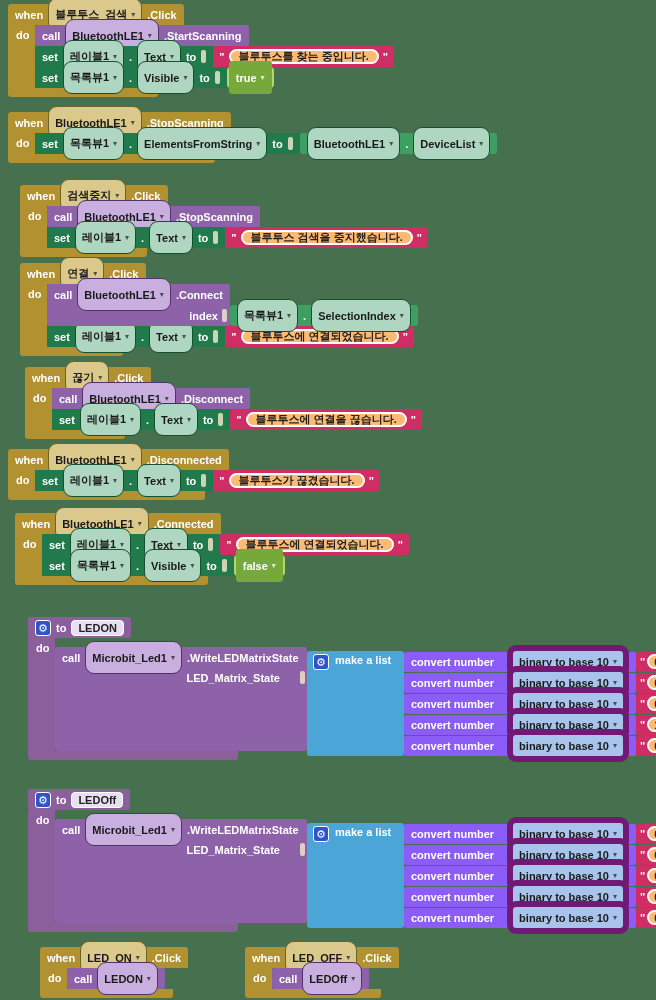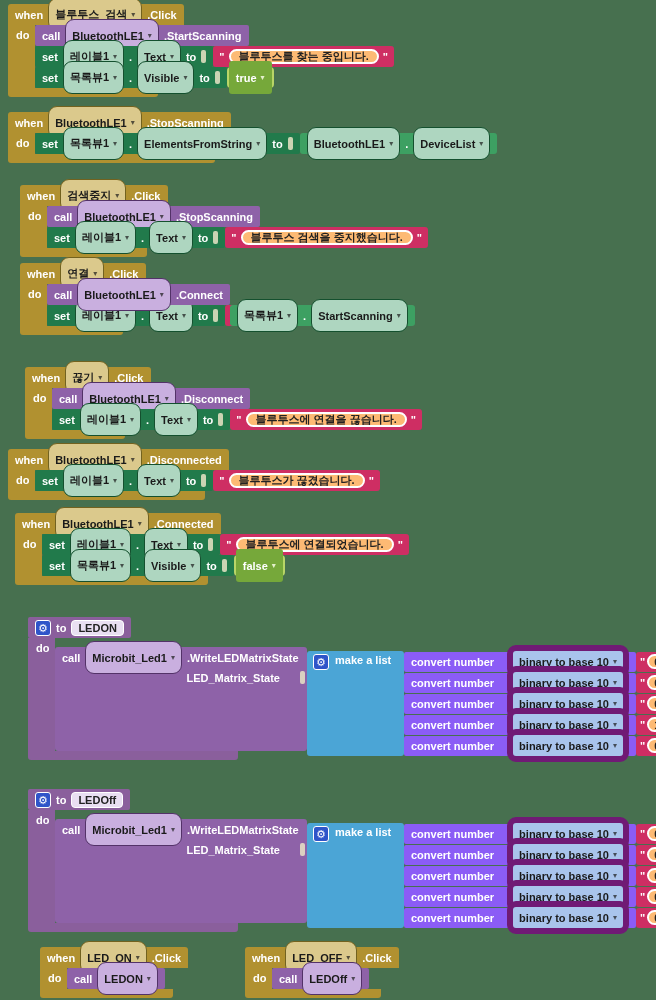--- a/index.html
+++ b/index.html
@@ -233,29 +233,33 @@
     <div class="kids">
       <div class="call2">
         <div class="row" style="background:transparent">
           <span>call</span>
           <span class="pill p-lav">
               <span>BluetoothLE1</span>
               <span class="dd">▾</span>
             </span>
           <span>.Connect</span>
         </div>
+        <div class="l2">
+          <span>index</span>
+          <span class="sock"></span>
+        </div>
         <div class="hang4">
           <div class="get">
             <span class="pill p-grn">
                 <span>목록뷰1</span>
                 <span class="dd">▾</span>
               </span>
             <span>.</span>
             <span class="pill p-grn">
-                <span>StartScanning</span>
+                <span>SelectionIndex</span>
                 <span class="dd">▾</span>
               </span>
           </div>
         </div>
       </div>
       <div class="line">
         <div class="row set">
           <span>set</span>
           <span class="pill p-grn">
               <span>레이블1</span>

